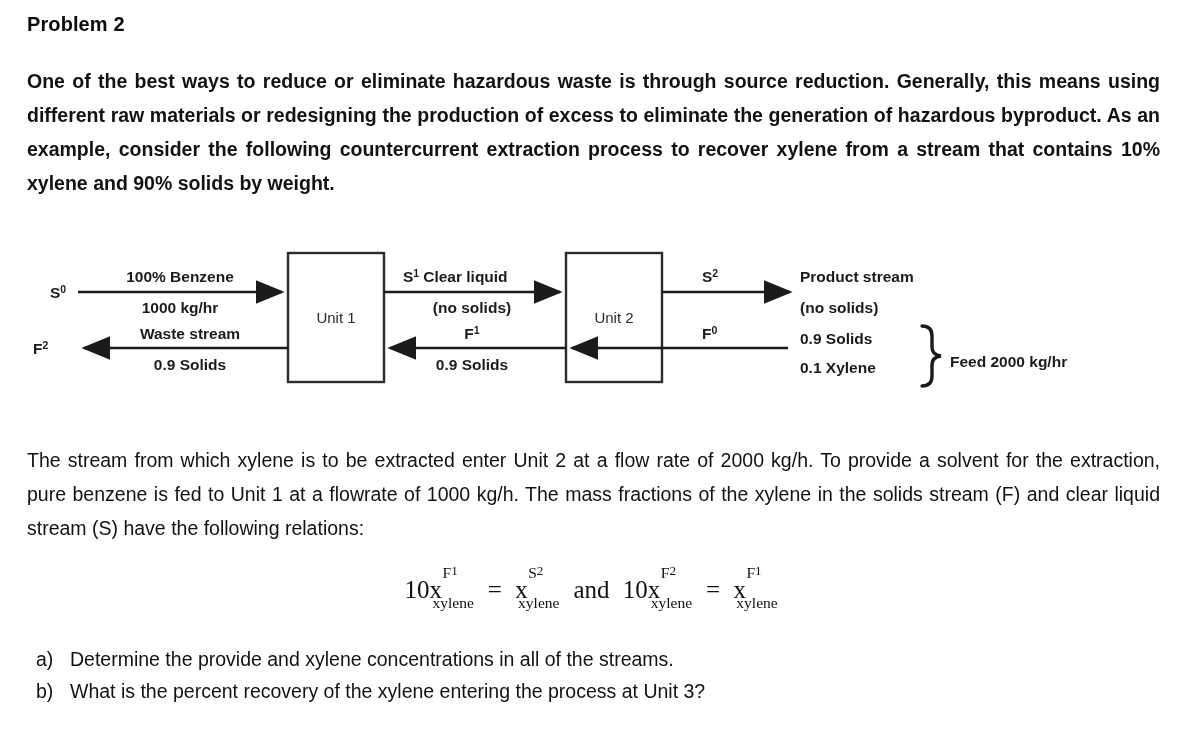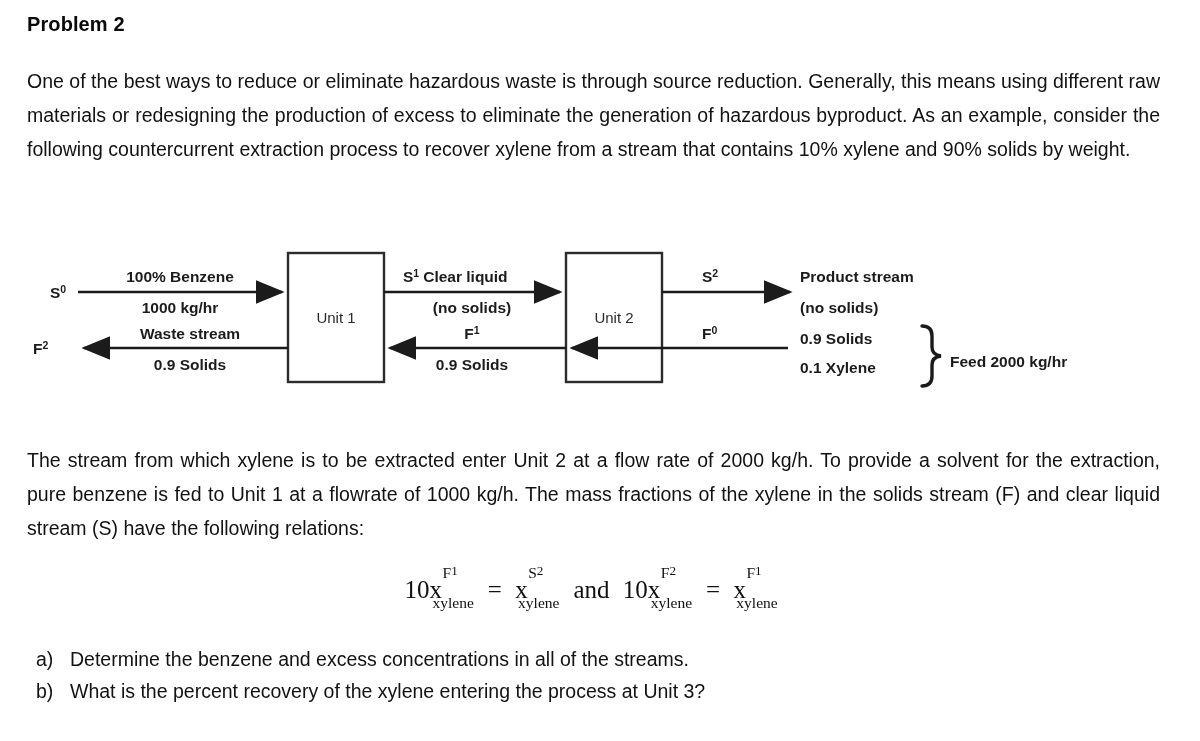--- a/index.html
+++ b/index.html
@@ -31,21 +31,21 @@
   .para {
     position: absolute;
     left: 27px;
     width: 1133px;
     font-size: 19.5px;
     line-height: 34px;
     text-align: justify;
     text-justify: inter-word;
     color: #121212;
   }
-  .para.p1 { top: 64px; }
+  .para.p1 { top: 64px; font-weight: bold; }
   .para.p2 { top: 443px; }
 
   
   .diagram {
     position: absolute;
     left: 0;
     top: 240px;
     width: 1200px;
     height: 160px;
   }
@@ -189,19 +189,19 @@
   <span class="var"><span>x</span><sup class="supr"><span>S</span><span style="font-size:0.85em;position:relative;top:-0.25em">2</span></sup><sub class="subr">xylene</sub></span>
   <span class="eq-and">and</span>
   <span class="var"><span>10x</span><sup class="supr"><span>F</span><span style="font-size:0.85em;position:relative;top:-0.25em">2</span></sup><sub class="subr">xylene</sub></span>
   <span class="eq-op">=</span>
   <span class="var"><span>x</span><sup class="supr"><span>F</span><span style="font-size:0.85em;position:relative;top:-0.25em">1</span></sup><sub class="subr">xylene</sub></span>
 </div>
 
 <div class="qlist">
   <div class="qrow">
     <span class="qmark">a)</span>
-    <span class="qtext">Determine the benzene and excess concentrations in all of the streams.</span>
+    <span class="qtext">Determine the provide and xylene concentrations in all of the streams.</span>
   </div>
   <div class="qrow">
     <span class="qmark">b)</span>
     <span class="qtext">What is the percent recovery of the xylene entering the process at Unit 3?</span>
   </div>
 </div>
 
 </body></html>

